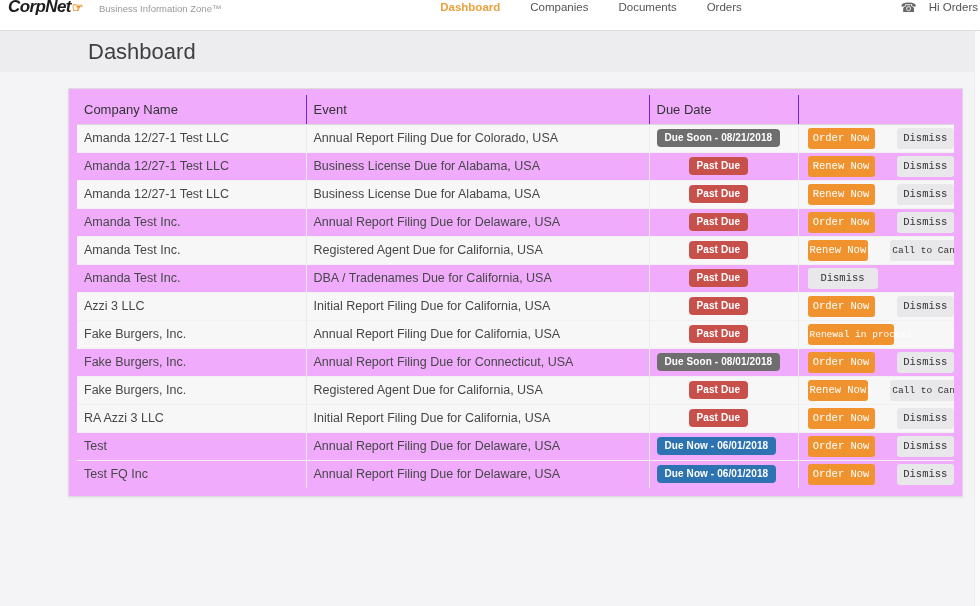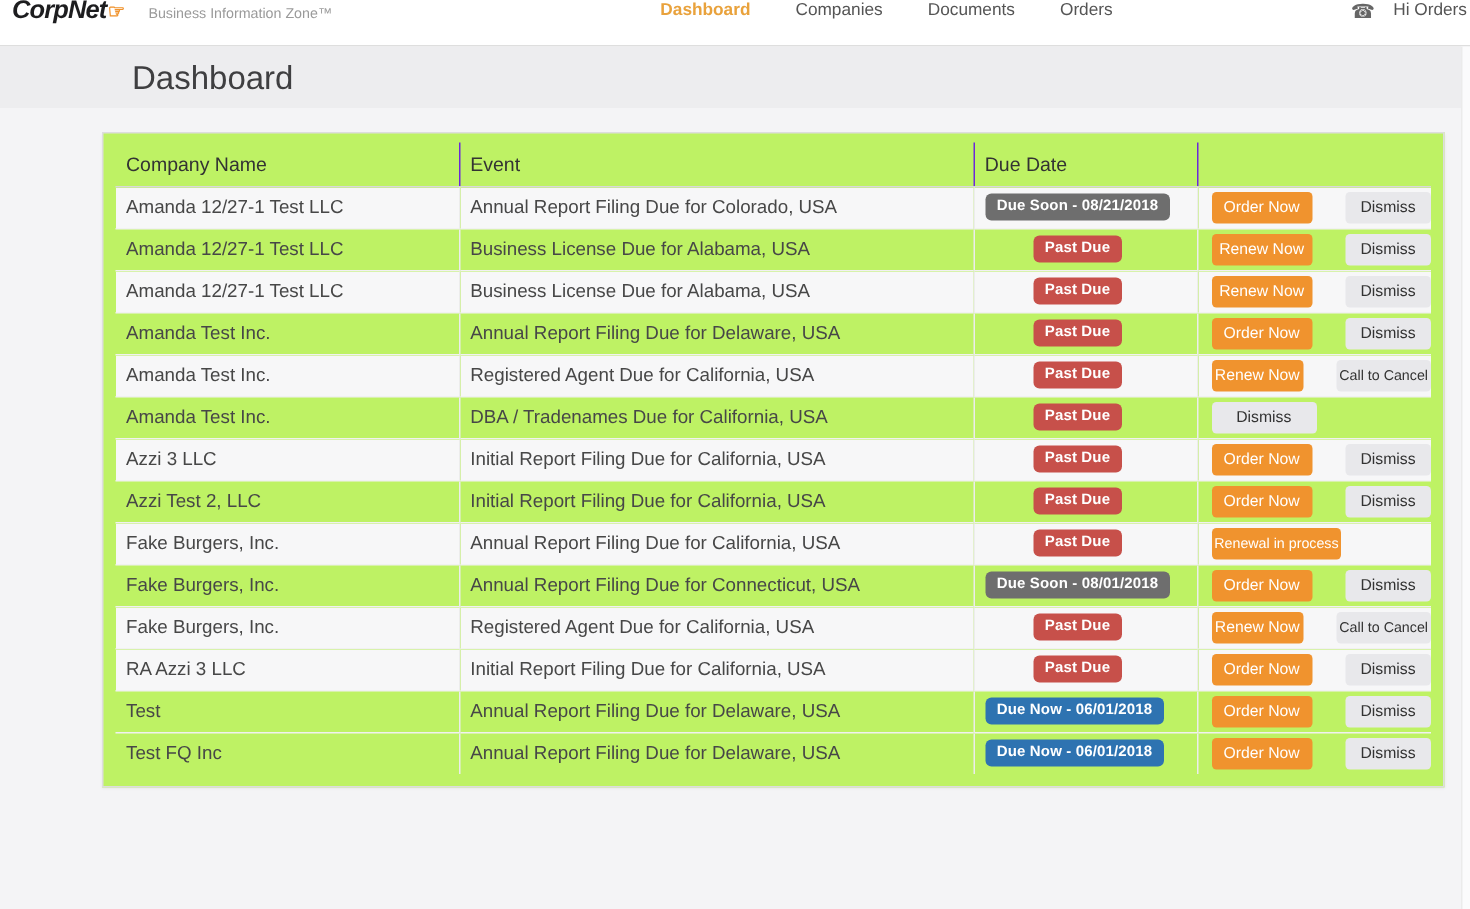--- a/index.html
+++ b/index.html
@@ -90,21 +90,21 @@
     margin: 0;
     font-size: 22px;
     font-weight: 400;
     color: #3f3f41;
   }
 
   
   .content { padding: 16px 0 0 68px; }
   .card {
     width: 895px;
-    background: #bef264;
+    background: #f0abfc;
     border: 1px solid #dddddd;
     box-shadow: 0 1px 2px rgba(0,0,0,0.06);
     padding: 6px 8px 8px 8px;
   }
 
   table {
     width: 100%;
     border-collapse: collapse;
     table-layout: fixed;
   }
@@ -149,21 +149,21 @@
     line-height: 1;
     padding: 4px 8px;
     border-radius: 4px;
     letter-spacing: 0.1px;
   }
   .badge-past-due { background: var(--badge-past-due, #c7504a); margin-left: 32px; }
   .badge-due-soon { background: var(--badge-due-soon, #6e6e6e); }
   .badge-due-now  { background: var(--badge-due-now,  #2e73b1); }
 
   
-  .actions { display: flex; align-items: center; gap: 22px; padding-left: 2px; }
+  .actions { display: flex; align-items: center; gap: 22px; padding-left: 2px; font-family: Liberation Mono, monospace; }
   .btn {
     display: inline-block;
     border: none;
     border-radius: 3px;
     height: 21px;
     line-height: 21px;
     padding: 0 2px;
     font-size: 10.5px;
     text-align: center;
     cursor: pointer;
@@ -304,31 +304,20 @@
             <td>Azzi 3 LLC</td>
             <td>Initial Report Filing Due for California, USA</td>
             <td><span class="badge badge-past-due">Past Due</span></td>
             <td>
               <div class="actions">
                 <button class="btn btn-primary">Order Now</button>
                 <button class="btn btn-secondary">Dismiss</button>
               </div>
             </td>
           </tr>
-          <tr>
-            <td>Azzi Test 2, LLC</td>
-            <td>Initial Report Filing Due for California, USA</td>
-            <td><span class="badge badge-past-due">Past Due</span></td>
-            <td>
-              <div class="actions">
-                <button class="btn btn-primary">Order Now</button>
-                <button class="btn btn-secondary">Dismiss</button>
-              </div>
-            </td>
-          </tr>
           <tr class="striped">
             <td>Fake Burgers, Inc.</td>
             <td>Annual Report Filing Due for California, USA</td>
             <td><span class="badge badge-past-due">Past Due</span></td>
             <td>
               <div class="actions">
                 <button class="btn btn-primary long">Renewal in process</button>
               </div>
             </td>
           </tr>

